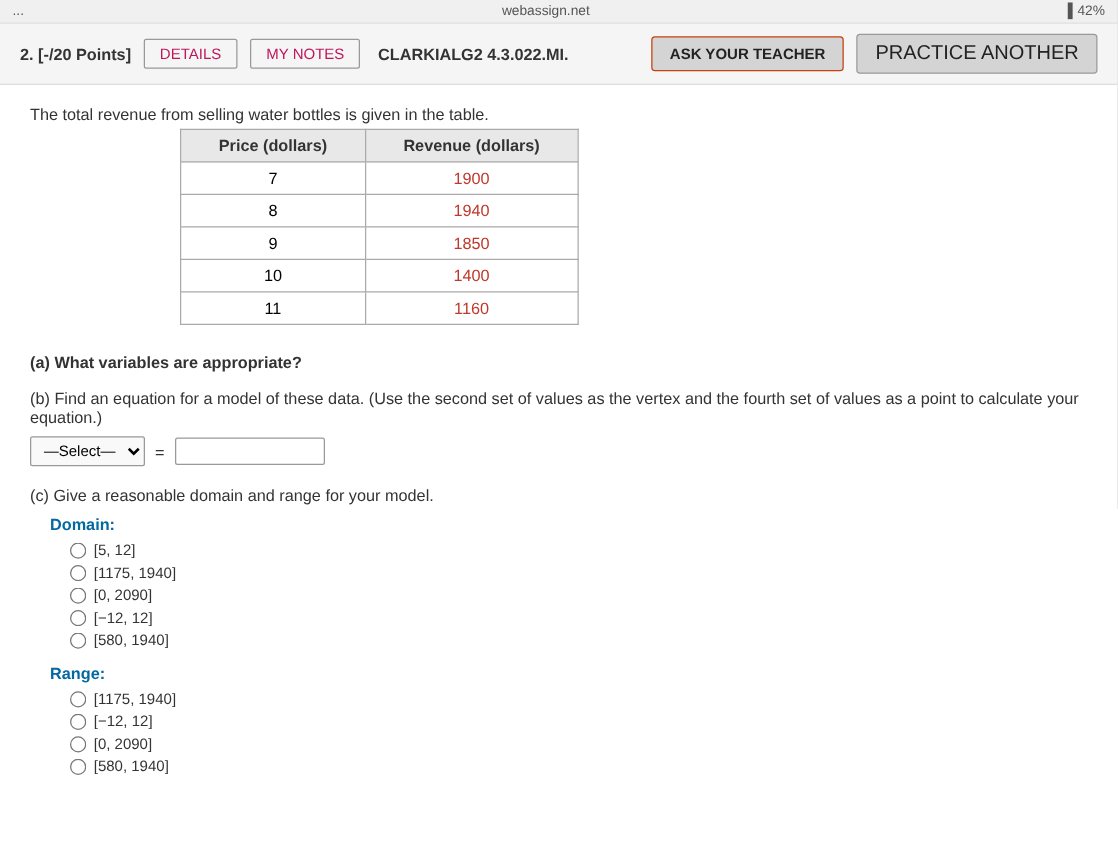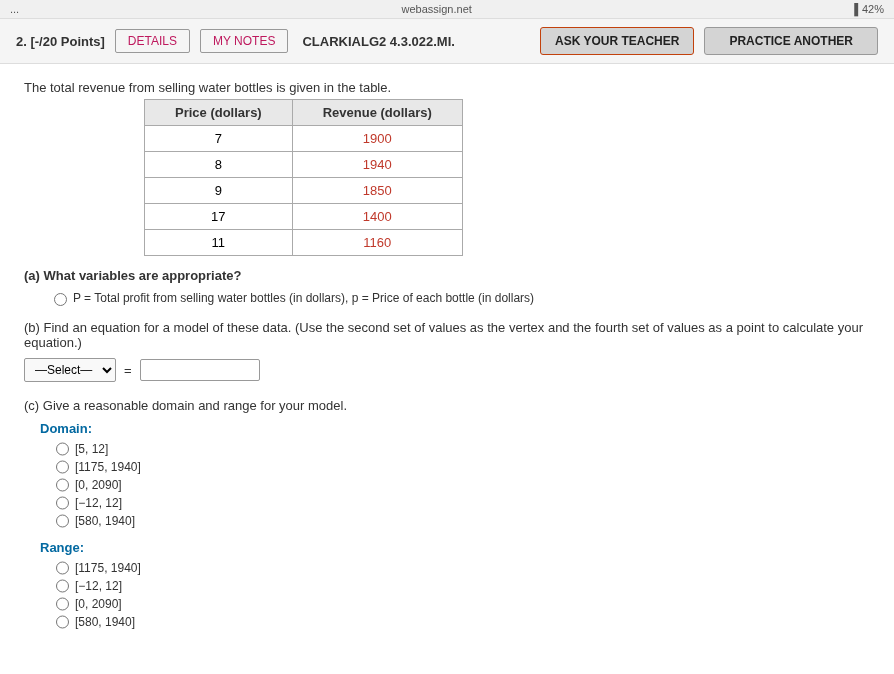--- a/index.html
+++ b/index.html
@@ -46,42 +46,42 @@
       padding: 6px 14px;
       font-size: 12px;
       font-weight: bold;
       cursor: pointer;
       border-radius: 3px;
       color: #222;
     }
     .practice-btn {
       background: #d4d4d4;
       border: 1px solid #999;
-      padding: 6px 24px;
-      font-size: 12px;
-      font-weight: bold;
+      padding: 6px 14px;
+      font-size: 16px;
+      font-weight: normal;
       cursor: pointer;
       border-radius: 3px;
       color: #222;
     }
     .main-content {
       background: #fff;
       margin: 0;
       padding: 16px 24px 20px 24px;
       min-height: 620px;
     }
     .problem-text {
       font-size: 13px;
       color: #333;
       margin-bottom: 4px;
     }
     .data-table {
       border-collapse: collapse;
       margin-left: 120px;
-      margin-bottom: 12px;
+      margin-bottom: 22px;
     }
     .data-table th, .data-table td {
       border: 1px solid #aaa;
       padding: 5px 30px;
       text-align: center;
       font-size: 13px;
     }
     .data-table th {
       background: #e8e8e8;
       font-weight: bold;
@@ -154,20 +154,21 @@
       font-weight: bold;
       margin-bottom: 6px;
       padding-left: 8px;
     }
     .radio-group {
       padding-left: 8px;
       margin-bottom: 12px;
     }
     .radio-item {
       display: flex;
+      align-items: center;
       gap: 6px;
       margin-bottom: 4px;
       font-size: 12px;
       color: #333;
       padding-left: 24px;
     }
     .top-status-bar {
       background: #f0f0f0;
       display: flex;
       align-items: center;
@@ -214,36 +215,32 @@
         </tr>
         <tr>
           <td>8</td>
           <td class="revenue">1940</td>
         </tr>
         <tr>
           <td>9</td>
           <td class="revenue">1850</td>
         </tr>
         <tr>
-          <td>17</td>
+          <td>10</td>
           <td class="revenue">1400</td>
         </tr>
         <tr>
           <td>11</td>
           <td class="revenue">1160</td>
         </tr>
       </tbody>
   </table>
 
   <div>
     <p class="section-label">(a) What variables are appropriate?</p>
-    <div class="radio-option">
-      <input type="radio" name="partA" style="">
-      <span>P = Total profit from selling water bottles (in dollars), p = Price of each bottle (in dollars)</span>
-    </div>
   </div>
 
   <div>
     <p class="part-label">(b) Find an equation for a model of these data. (Use the second set of values as the vertex and the fourth set of values as a point to calculate your equation.)</p>
     <div class="equation-row">
       <select class="select-dropdown">
         <option>—Select—</option>
       </select>
       <span class="equals-sign">=</span>
       <input type="text" class="equation-input" style="">

